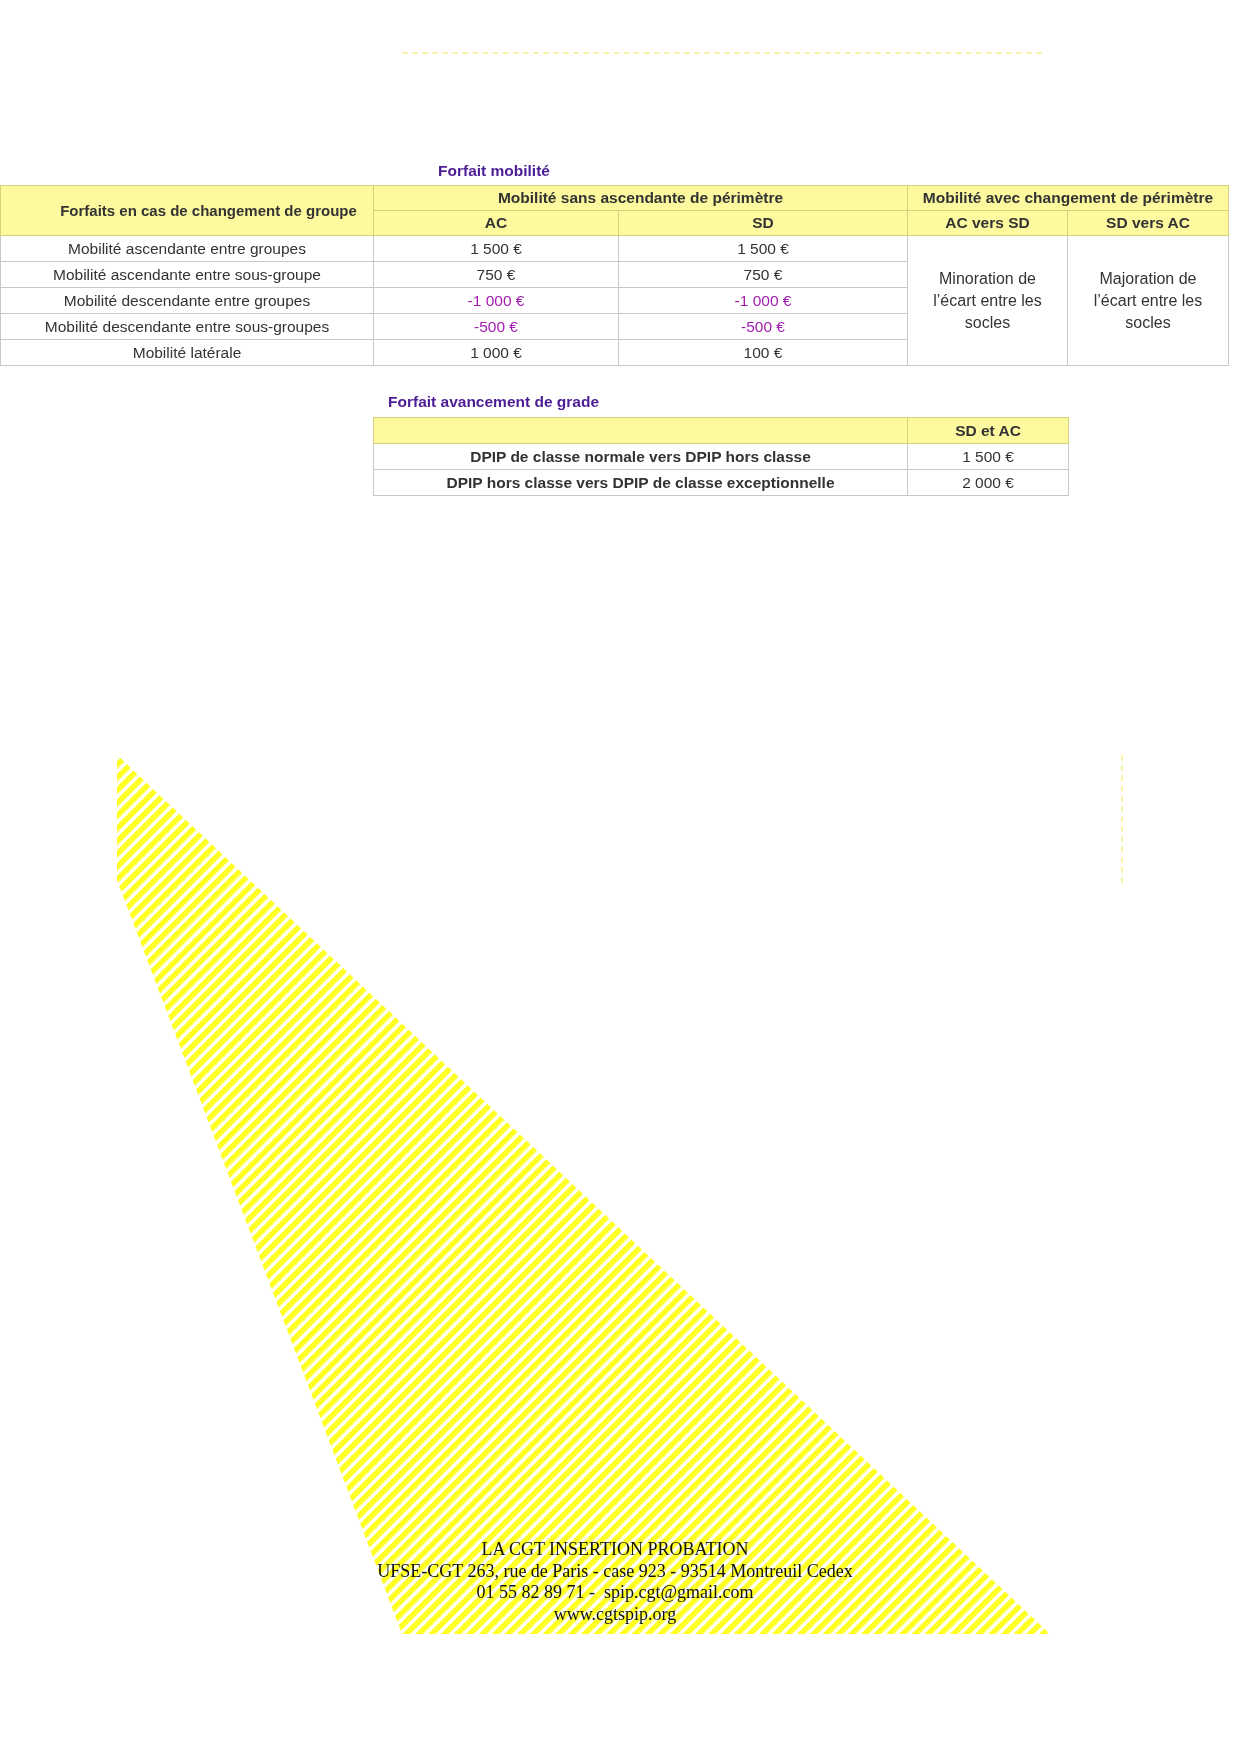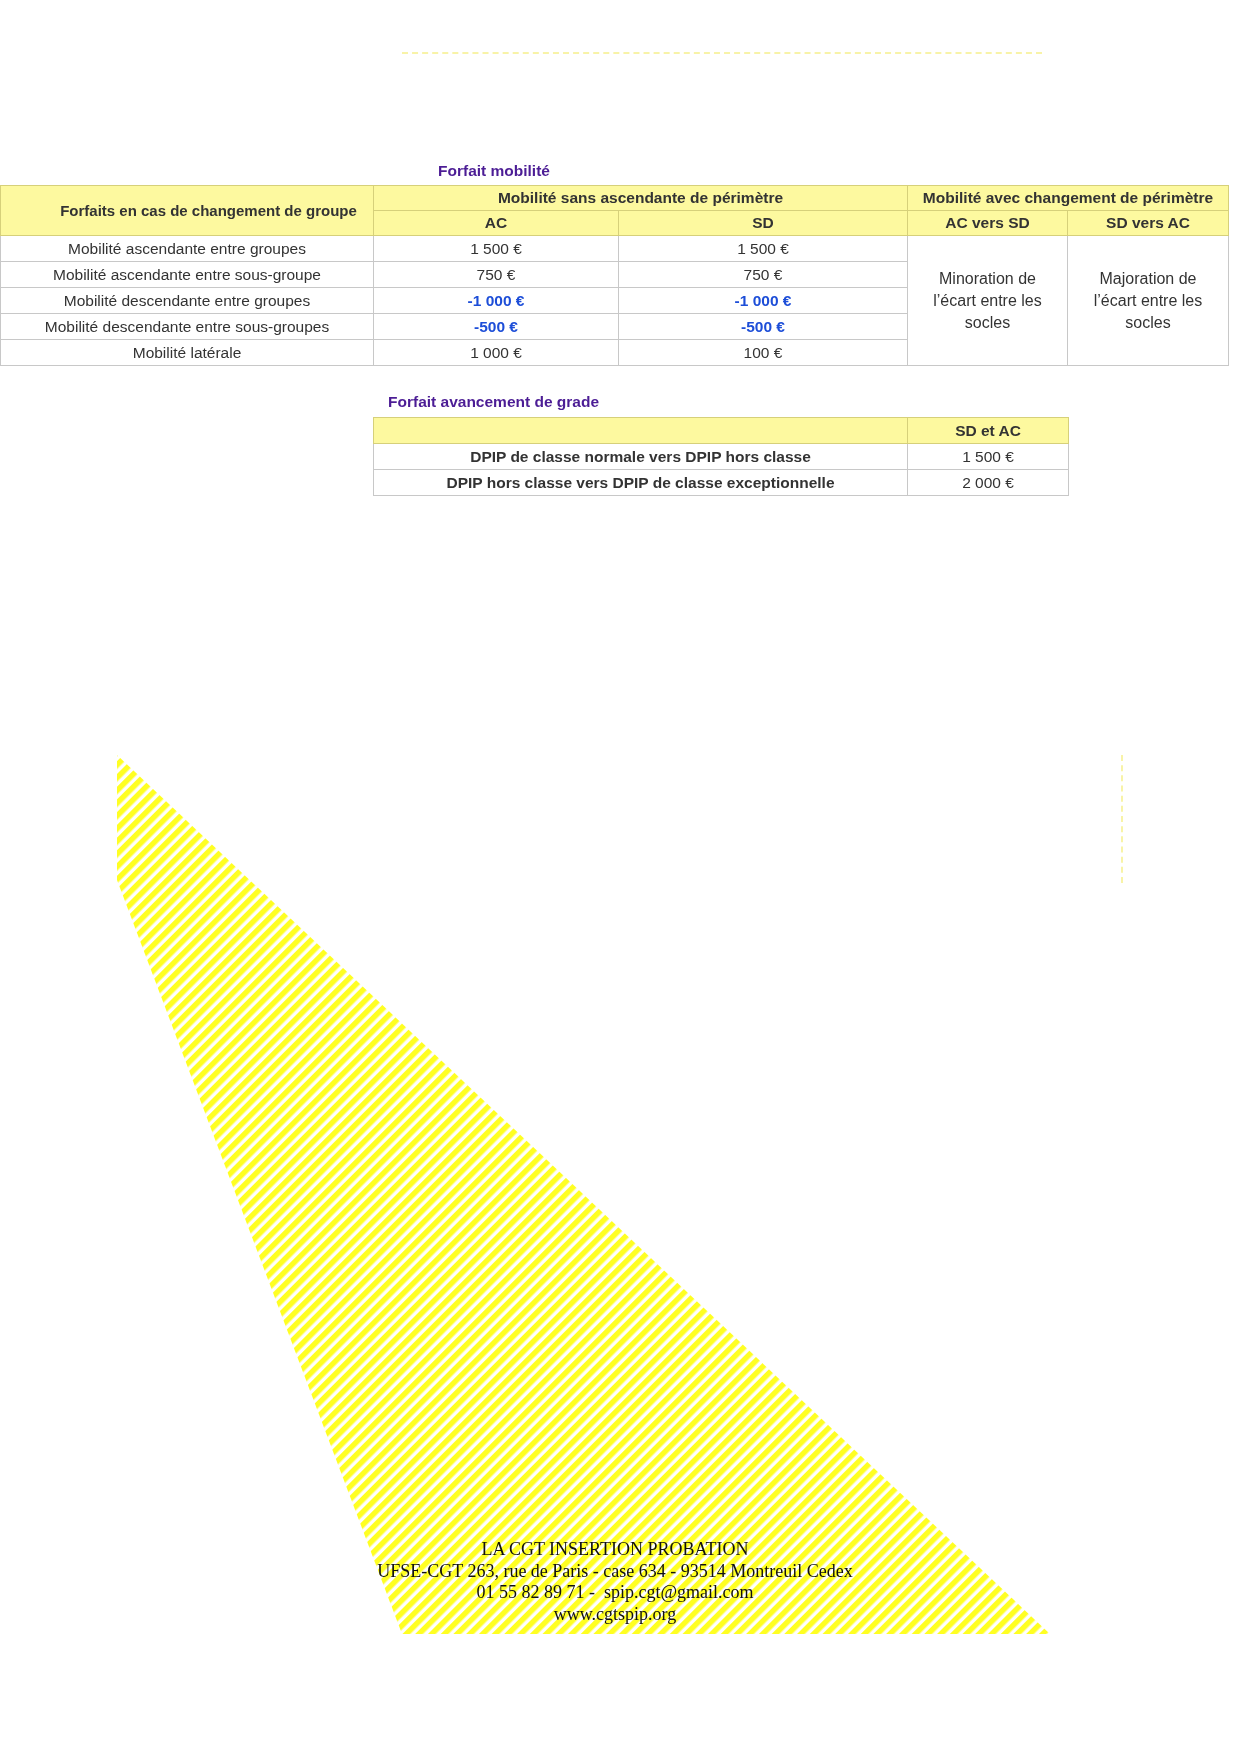--- a/index.html
+++ b/index.html
@@ -10,21 +10,21 @@
               border-top: 2px dashed #f8f3a8; }
   .dash-right { position: absolute; left: 1121px; top: 755px; width: 0; height: 128px;
                 border-left: 2px dashed #f8f3a8; }
 
   .caption { position: absolute; font-weight: bold; font-size: 15.5px; color: #4c1d95; }
 
   table { position: absolute; border-collapse: collapse; table-layout: fixed; }
   td { border: 1px solid #c8c8c8; padding: 0; text-align: center; vertical-align: middle;
        font-size: 15.5px; color: #333; overflow: hidden; white-space: nowrap; }
   td.hdr { background: #fdf99f; font-weight: bold; border-color: #d6d07a; }
-  td.neg { color: #1d4ed8; font-weight: bold; }
+  td.neg { color: #a21caf; }
   td.multi { white-space: normal; line-height: 22px; font-size: 16px; }
   td.bold { font-weight: bold; text-align: center; }
 
   #t1 { left: 0; top: 185px; width: 1229px; }
   #t1 tr.h1 td { height: 24px; }
   #t1 tr.h2 td { height: 24px; }
   #t1 tr.r td { height: 25px; }
   #t1 td.first-h { font-size: 15px; padding-left: 43px; }
 
   #t2 { left: 373px; top: 417px; width: 695px; }
@@ -120,16 +120,16 @@
   </tr>
   <tr>
     <td class="bold">DPIP hors classe vers DPIP de classe exceptionnelle</td>
     <td>2 000 €</td>
   </tr>
 </tbody>
   </table>
 
 <div class="footer">
   <div>LA CGT INSERTION PROBATION</div>
-  <div>UFSE-CGT 263, rue de Paris - case 634 - 93514 Montreuil Cedex</div>
+  <div>UFSE-CGT 263, rue de Paris - case 923 - 93514 Montreuil Cedex</div>
   <div style="white-space:pre;">01 55 82 89 71 -  spip.cgt@gmail.com</div>
   <div>www.cgtspip.org</div>
 </div>
 
 </body></html>

